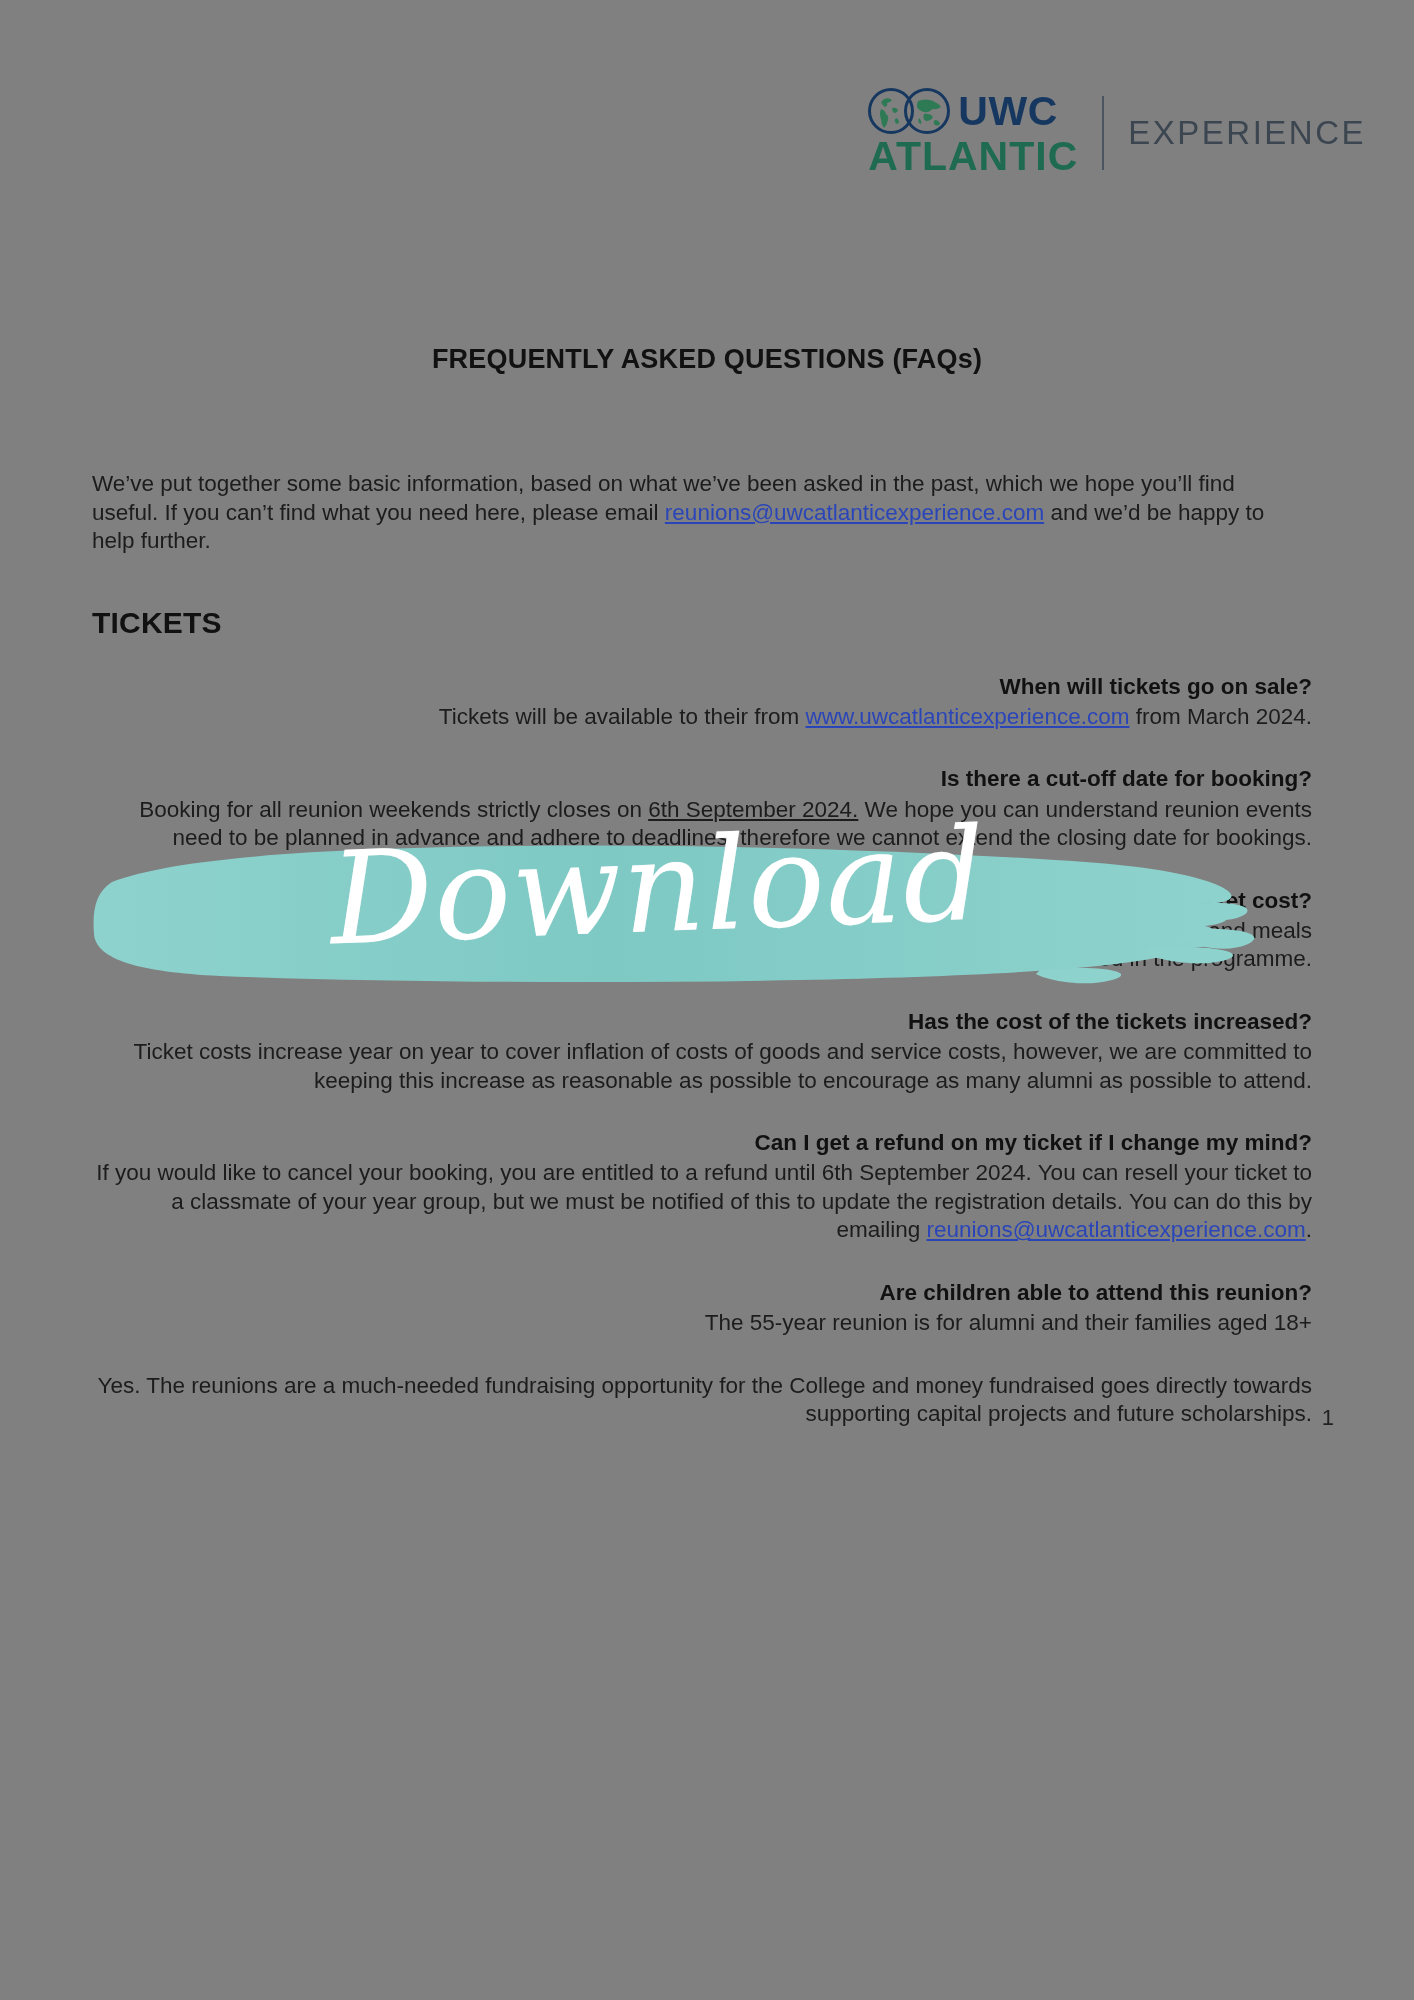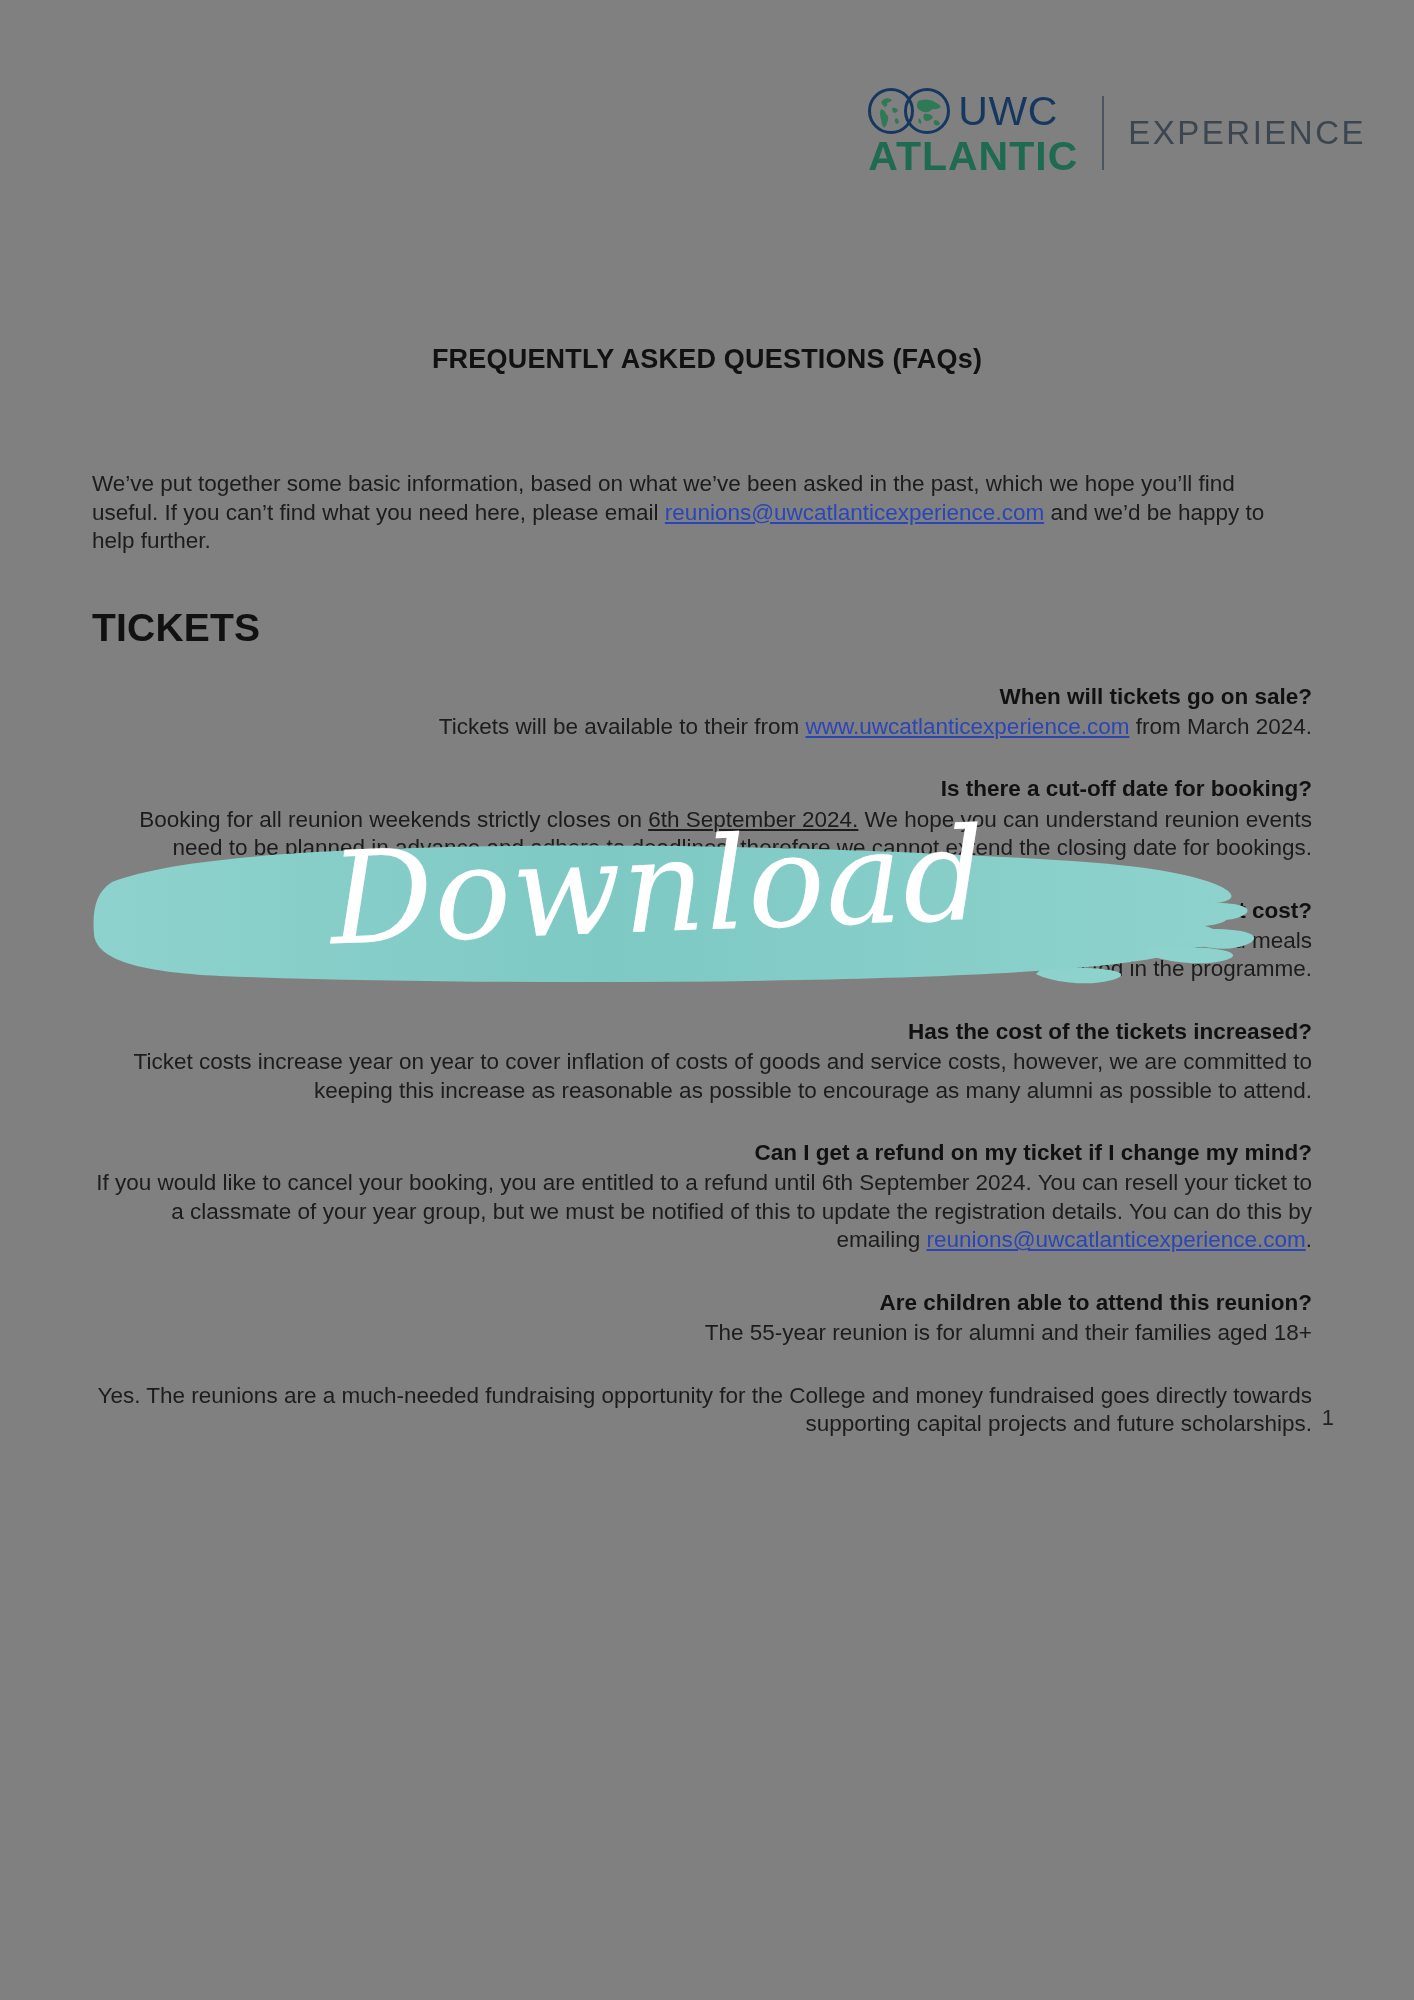--- a/index.html
+++ b/index.html
@@ -30,21 +30,21 @@
     width:46px; height:46px;
     border-radius:50%;
     border:3px solid #16375f;
     background:transparent;
     overflow:hidden;
   }
   .globe.g1 { left:0; }
   .globe.g2 { left:36px; }
   .globe svg { position:absolute; top:-3px; left:-3px; }
   .uwc-word {
-    font-size:41px; font-weight:normal;
+    font-size:41px; font-weight:bold;
     color:#16375f; letter-spacing:0.5px;
     line-height:0.95;
     text-align:center;
   }
   .atlantic-word {
     font-size:41px; font-weight:bold;
     color:#1f6b52; letter-spacing:1px;
     line-height:1.0;
     margin-top:2px;
   }
@@ -80,21 +80,21 @@
   .para {
     font-size:22.5px;
     line-height:1.27;
     color:#1c1c1c;
     max-width:1185px;
   }
 
   .intro { margin-bottom:0; }
 
   .section-heading {
-    font-size:39px;
+    font-size:30px;
     font-weight:bold;
     color:#111;
     margin-top:50px;
     margin-bottom:33px;
     letter-spacing:0.2px;
   }
 
   .qa { margin-bottom:34px;text-align:right; }
   .qa-q {
     font-size:22.5px;

